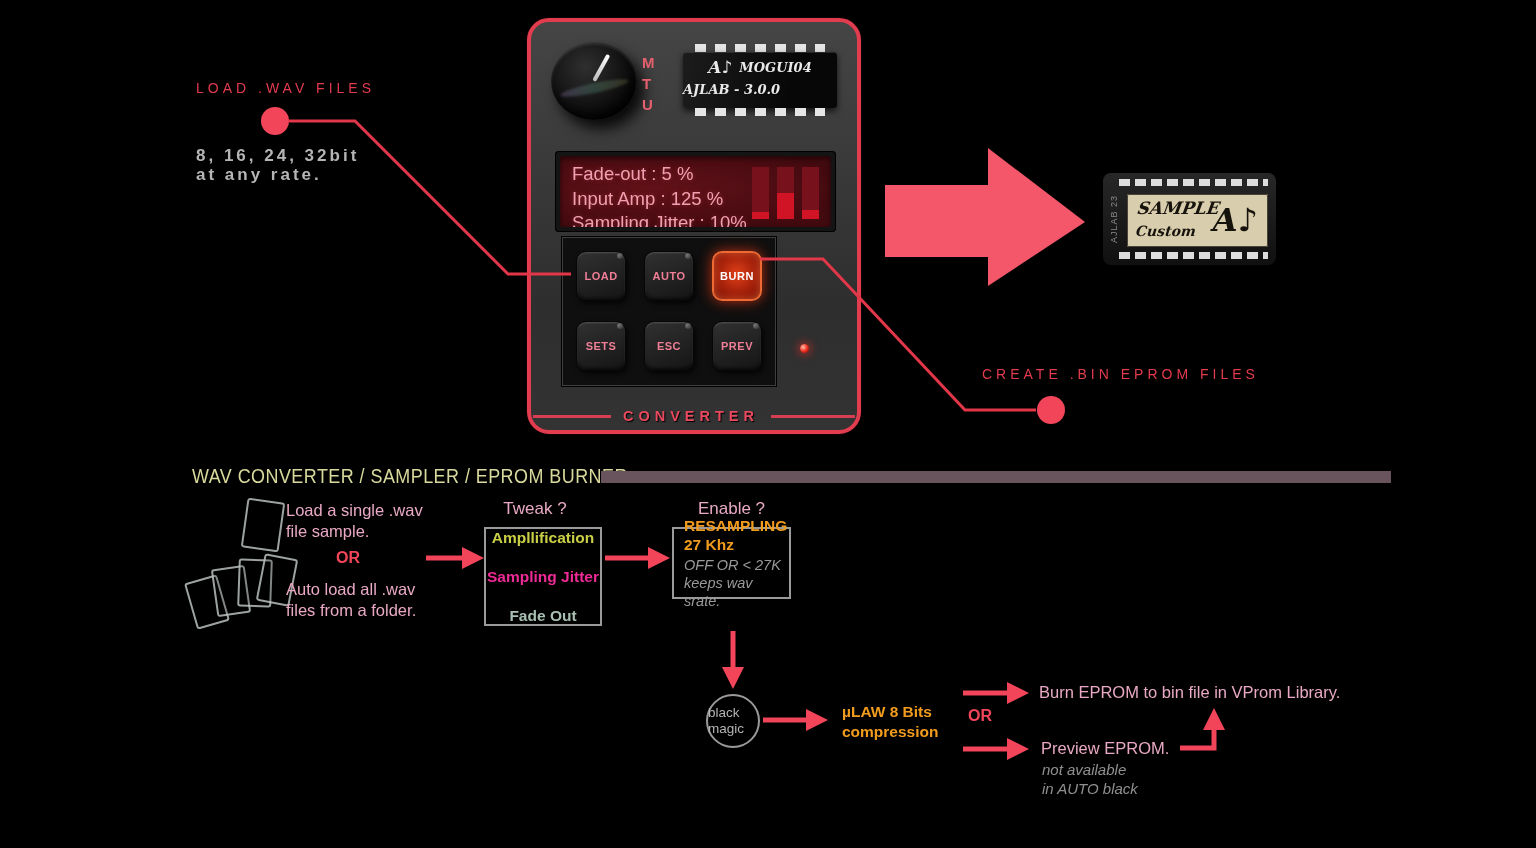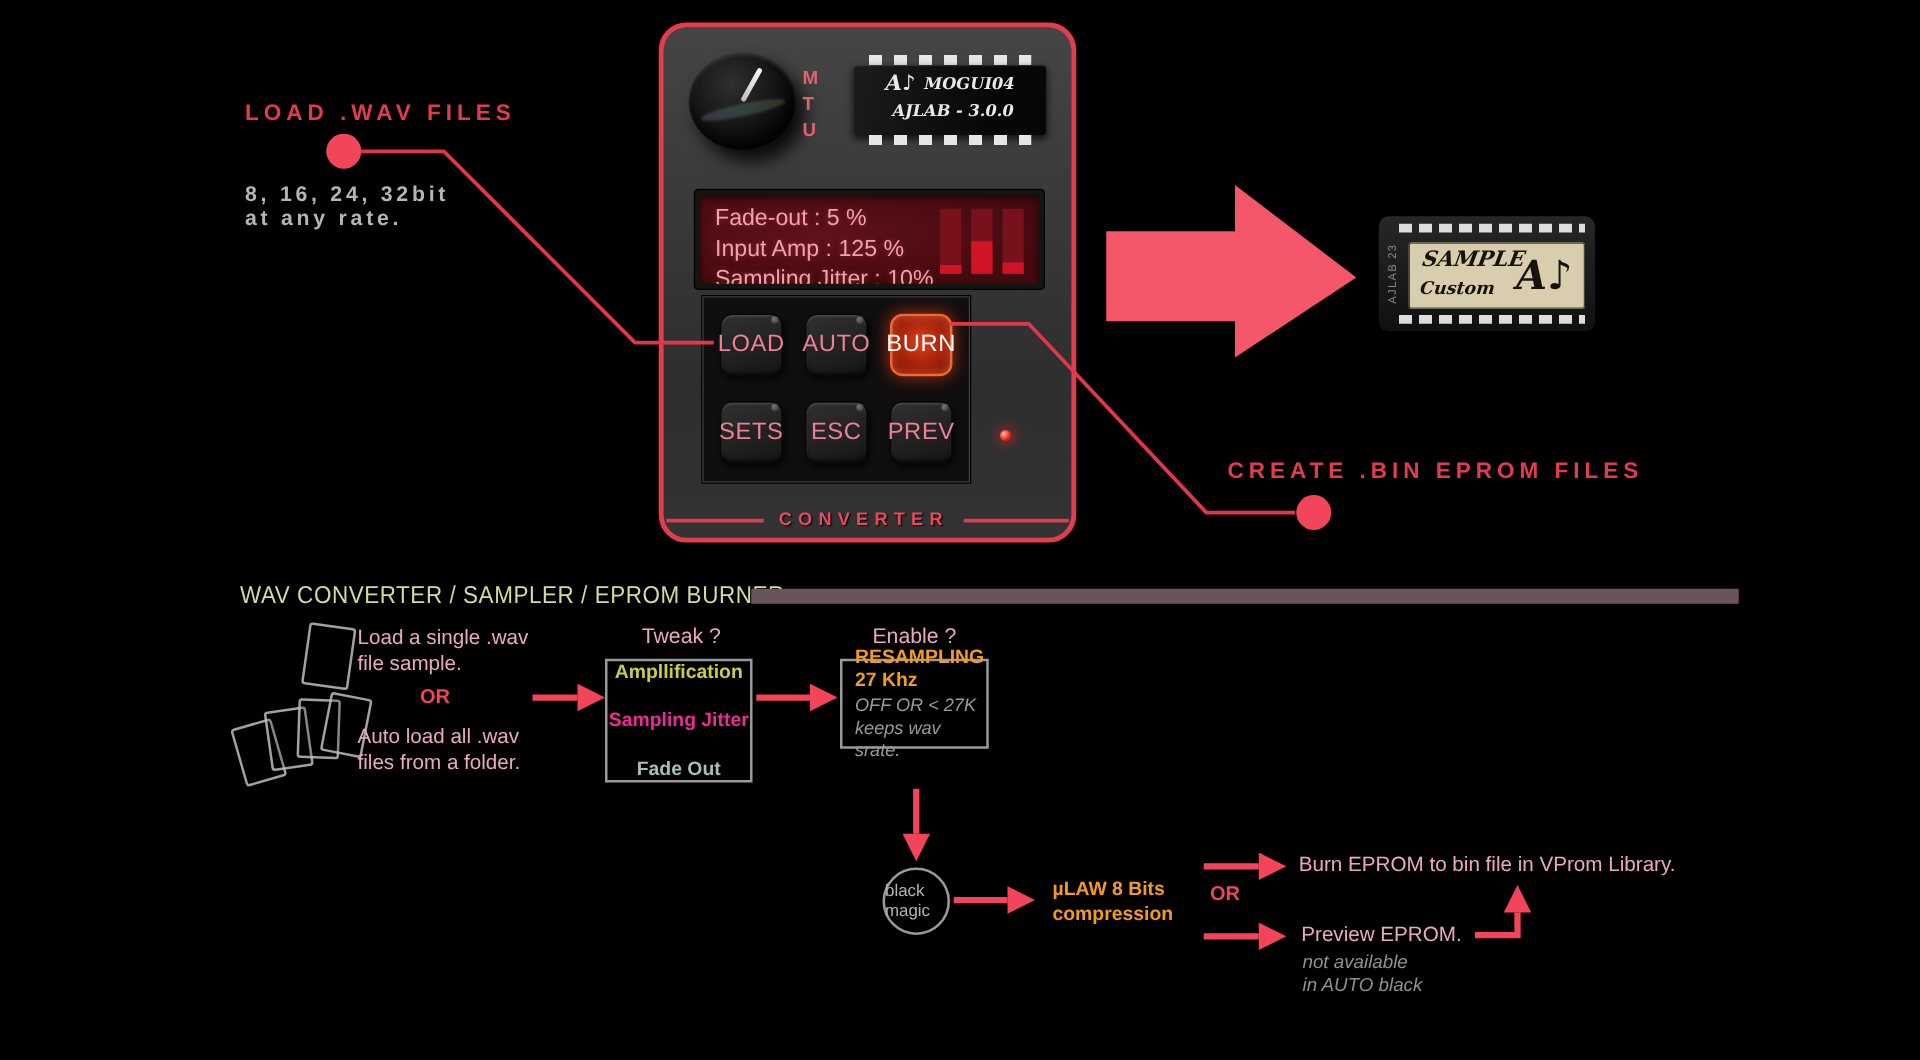--- a/index.html
+++ b/index.html
@@ -4,21 +4,21 @@
 <style>
   html,body{margin:0;padding:0;background:#000;}
   .stage{position:relative;width:1536px;height:848px;background:#000;overflow:hidden;
          font-family:"Liberation Sans",sans-serif;}
   .abs{position:absolute;}
 
   
   svg.overlay{position:absolute;left:0;top:0;width:1536px;height:848px;pointer-events:none;z-index:5;}
 
   
-  .red-title{color:#e23b4e;font-weight:bold;font-size:18px;letter-spacing:4px;z-index:6;}
+  .red-title{color:#e23b4e;font-weight:normal;font-size:14px;letter-spacing:4px;z-index:6;}
   .gray-note{color:#b5b5b5;font-weight:bold;font-size:17px;letter-spacing:3px;line-height:19px;z-index:6;}
 
   
   .device{left:527px;top:18px;width:334px;height:416px;box-sizing:border-box;
           background:linear-gradient(180deg,#454545,#2e2e2e 70%,#333);
           border:4px solid #e23c4f;border-radius:22px;box-shadow:0 0 0 1px #120203,0 6px 18px rgba(0,0,0,.8);
           z-index:2;}
   .knob{left:20px;top:20px;width:86px;height:78px;border-radius:50%;
         background:radial-gradient(circle at 40% 32%,#2f2f2f,#101010 55%,#000 90%);
         box-shadow:7px 9px 14px rgba(0,0,0,.85),inset 0 2px 3px rgba(255,255,255,.14),inset -4px -6px 10px rgba(0,0,0,.8);}
@@ -32,40 +32,40 @@
        font-size:15px;line-height:21px;}
   .chip{left:152px;top:22px;width:154px;}
   .chip-pins{height:8px;margin:0 12px;
        background:repeating-linear-gradient(90deg,#e6e6e6 0 11px,rgba(0,0,0,0) 11px 20px);}
   .chip-body{height:56px;background:linear-gradient(100deg,#1c1c1c,#070707 70%);
        border-radius:3px;box-shadow:inset 0 1px 0 rgba(255,255,255,.12),0 3px 6px rgba(0,0,0,.7);
        color:#e9e9e9;font-family:"DejaVu Serif",serif;font-style:italic;}
   .chip-row1{display:flex;align-items:center;justify-content:center;gap:7px;padding-top:7px;}
   .chip-logo{font-weight:bold;font-size:17px;line-height:17px;}
   .chip-name{font-size:13px;font-weight:bold;}
-  .chip-row2{text-align:right;padding-right:26px;font-size:13px;font-weight:bold;margin-top:6px;}
+  .chip-row2{text-align:left;padding-right:26px;font-size:13px;font-weight:bold;margin-top:6px;}
 
   .displayF{left:24px;top:129px;width:281px;height:81px;box-sizing:border-box;background:#141414;
        border-radius:4px;padding:5px;box-shadow:inset 0 0 0 1px #000;}
   .lcd{position:relative;width:100%;height:100%;border-radius:2px;overflow:hidden;
        background:radial-gradient(ellipse at 35% 45%,#611119,#430a0f 78%);
        box-shadow:inset 0 2px 6px rgba(0,0,0,.6);}
   .lcd-text{position:absolute;left:12px;top:6px;font-size:18.5px;line-height:24.5px;color:#f0a0b0;
        text-shadow:0 0 5px rgba(240,80,100,.35);}
   .vu{position:absolute;right:12px;top:11px;bottom:8px;display:flex;gap:8px;}
   .vu .bar{width:17px;height:100%;background:#77121c;position:relative;}
   .vu .bar-fill{position:absolute;bottom:0;left:0;width:100%;background:#d01426;}
 
   .keypad{left:31px;top:215px;width:214px;height:149px;box-sizing:border-box;background:#0f0f0f;
        border:1px solid #3e3e3e;box-shadow:0 0 0 1px #000;padding:13px;
        display:grid;grid-template-columns:repeat(3,50px);grid-auto-rows:50px;column-gap:18px;row-gap:20px;}
   .btn{position:relative;border-radius:10px;border:1px solid #060606;
        background:linear-gradient(160deg,#313131,#151515);
        box-shadow:inset 0 1px 2px rgba(255,255,255,.18),inset 0 -2px 3px rgba(0,0,0,.6),2px 3px 5px rgba(0,0,0,.7);
-       color:#ef7e96;font-weight:normal;font-size:19px;letter-spacing:.5px;
+       color:#ef7e96;font-weight:bold;font-size:11px;letter-spacing:.5px;
        display:flex;align-items:center;justify-content:center;cursor:pointer;}
   .btn::after{content:"";position:absolute;top:1px;right:2px;width:6px;height:6px;border-radius:50%;
        background:radial-gradient(circle at 35% 35%,#777,#2a2a2a);}
   .btn.burn{background:radial-gradient(circle at 50% 45%,#e04018,#8e1506 75%,#6e0e04);
        border:2px solid rgba(255,120,60,.85);color:#fff;
        box-shadow:0 0 14px rgba(255,60,20,.7),inset 0 0 9px rgba(255,150,80,.5);}
   .btn.burn::after{display:none;}
   .led{left:269px;top:322px;width:9px;height:9px;border-radius:50%;
        background:radial-gradient(circle at 35% 35%,#ffc0a8,#f03020 50%,#7a0808);
        box-shadow:0 0 9px 2px rgba(255,40,40,.55);}
@@ -202,21 +202,21 @@
     <div class="file-rect" style="left:2px;top:24px;width:30px;height:44px;transform:rotate(-16deg);"></div>
     <div class="file-rect" style="left:26px;top:13px;width:30px;height:44px;transform:rotate(-8deg);"></div>
     <div class="file-rect" style="left:50px;top:5px;width:30px;height:44px;transform:rotate(2deg);"></div>
     <div class="file-rect" style="left:72px;top:2px;width:30px;height:44px;transform:rotate(11deg);"></div>
   </div>
   <div class="abs pink-text" style="left:286px;top:579px;">
     <div>Auto load all .wav</div>
     <div>files from a folder.</div>
   </div>
 
-  <div class="abs box-label" style="left:486px;top:499px;width:118px;">Tweak ?</div>
+  <div class="abs box-label" style="left:476px;top:499px;width:118px;">Tweak ?</div>
   <div class="abs gbox tweak-box" style="left:484px;top:527px;width:118px;height:99px;">
     <div style="color: rgb(201, 207, 68);">Ampllification</div>
     <div style="color: rgb(238, 42, 150);">Sampling Jitter</div>
     <div style="color: rgb(169, 191, 180);">Fade Out</div>
   </div>
 
   <div class="abs box-label" style="left:672px;top:499px;width:119px;">Enable ?</div>
   <div class="abs gbox enable-box" style="left:672px;top:527px;width:119px;height:72px;">
     <div class="enable-main">RESAMPLING</div>
     <div class="enable-main">27 Khz</div>

